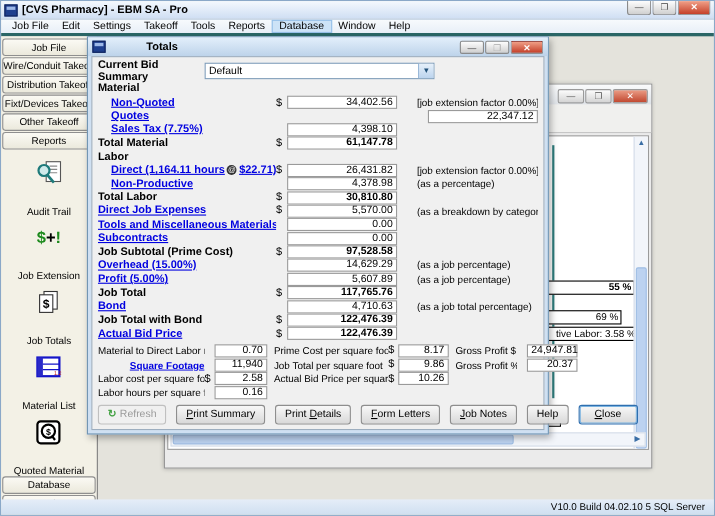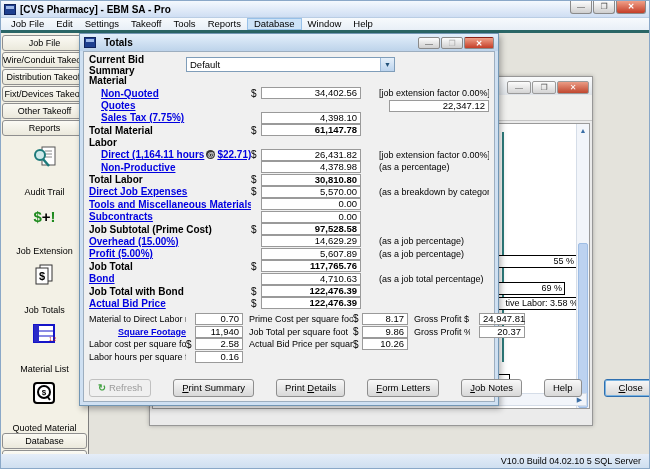--- a/index.html
+++ b/index.html
@@ -47,21 +47,21 @@
   #bg-vscroll .thumb { position:absolute; left:1px; right:1px; top:42%; bottom:0; background:#bcd2f0; border:1px solid #9ebde4; border-radius:2px; }
   #bg-hscroll { position:absolute; left:2px; right:2px; bottom:2px; height:13px; background:#f2f5fa; border:1px solid #d5dde8; }
   #bg-hscroll .thumb { position:absolute; left:1px; top:1px; bottom:1px; width:72%; background:#bcd2f0; border:1px solid #9ebde4; border-radius:2px; }
   #bg-hscroll .arrow { position:absolute; right:0; top:0; width:13px; height:11px; text-align:center; font-size:7px; color:#3a6ea5; line-height:11px; }
   .teal-line { position:absolute; left:349px; top:8px; width:2px; height:230px; background:#2e7d7d; }
   .frag-box { position:absolute; background:#fff; border:1px solid #000; height:13px; font-size:9px; line-height:11px; padding:0 2px; white-space:nowrap; overflow:hidden; }
   .frag-empty { position:absolute; background:#fff; border:1px solid #000; }
 
   
   #dialog { position:absolute; left:78px; top:32px; width:420px; background:#cfe0f2; border:1px solid #7296b4; box-shadow:2px 3px 6px rgba(0,0,0,.3); z-index:5; padding:0 3px 3px 3px; }
-  #dlg-title { height:17px; display:flex; align-items:center; background:linear-gradient(#e3effb,#bdd3ea); margin:0 -3px; padding:0 4px; }
+  #dlg-title { height:17px; display:flex; align-items:center; background:linear-gradient(#e3effb,#bdd3ea); margin:0 -3px; padding:0 4px;gap:29px; }
   #dlg-title .t { font-weight:bold; font-size:10px; margin-left:4px; }
   #dlg-body { background:#f0f0f0; border:1px solid #9daebf; padding:4px 5px 4px 5px; }
 
   .combo-row { display:flex; align-items:center; height:17px; margin-bottom:2px; }
   .combo-row .lbl { font-weight:bold; width:97px; }
   .combo { position:relative; height:15px; background:#fff; border:1px solid #7f9db9; font-size:9.5px; line-height:13px; padding:0 16px 0 3px; }
   .combo .arrow { position:absolute; right:0; top:0; bottom:0; width:14px; background:linear-gradient(#e6f0fa,#bcd4ee); border-left:1px solid #9ab8d8; color:#23527a; font-size:7px; text-align:center; line-height:13px; }
   #bid-combo { width:209px; }
 
   .sec-header { height:12px; font-weight:bold; line-height:12px; }
@@ -81,21 +81,21 @@
   #stats { margin-top:3px; }
   .srow { display:flex; align-items:center; height:12.6px; }
   .scell { display:flex; align-items:center; }
   .scell .slab { font-size:9px; white-space:nowrap; overflow:hidden; }
   .sbox { height:12px; background:#fff; border:1px solid #9a9a9a; text-align:right; padding:0 3px; font-size:9.5px; line-height:10px; }
   .c1 .slab { width:97px; } .c1 .sbox { width:48px; }
   .c2 { margin-left:6px; } .c2 .slab { width:104px; } .c2 .sbox { width:46px; }
   .c3 { margin-left:6px; } .c3 .slab { width:56px; } .c3 .sbox { width:46px; }
   .sdollar { width:9px; }
 
-  #dlg-buttons { display:flex; align-items:flex-end; margin-top:16px; gap:22px; }
+  #dlg-buttons { display:flex; align-items:flex-end; margin-top:5px; gap:9px; }
   .dbtn { height:18px; padding:0 8px; border:1px solid #8e8e8e; border-radius:3px; background:linear-gradient(#f8f8f8,#d8d8d8); font-size:9.5px; line-height:16px; white-space:nowrap; }
   .dbtn.disabled { color:#9a9a9a; border-color:#c0c0c0; background:none; }
   .dbtn.default { border:1px solid #2f6faf; box-shadow:0 0 0 1px #7ab3e0 inset; margin-left:auto; padding:0 14px; }
   .dbtn .ref-ico { color:#44a244; font-weight:bold; margin-right:3px; }
   .dbtn u { text-decoration:underline; }
 
   
   #statusbar { position:absolute; left:0; right:0; bottom:0; height:14px; background:linear-gradient(#e5edf8,#cfdff0); display:flex; align-items:center; justify-content:flex-end; padding-right:8px; font-size:9px; }
 </style>
 </head>
@@ -202,21 +202,21 @@
       <div id="bgwin">
         <div id="bgwin-title">
           <div class="bgbtn">—</div>
           <div class="bgbtn">❐</div>
           <div class="bgbtn close">✕</div>
         </div>
         <div id="bgwin-toolbar"></div>
         <div id="bgwin-content">
           <div class="teal-line"></div>
           <div id="bg-frags">
-              <div class="frag-box" style="left: 324px; top: 131px; width: 100px; text-align: right;">55 %</div>
+              <div class="frag-box" style="left: 324px; top: 131px; width: 100px; text-align: right; font-weight: bold;">55 %</div>
               <div class="frag-box" style="left: 326px; top: 158px; width: 86px; text-align: right;">69 %</div>
               <div class="frag-box" style="left: 294px; top: 173px; width: 134px; text-align: right;">tive Labor: 3.58 %</div>
             </div>
           <div class="frag-empty" style="left:345px; top:250px; width:12px; height:14px;"></div>
           <div id="bg-vscroll">
             <div class="arrow">▲</div>
             <div class="thumb"></div>
           </div>
           <div id="bg-hscroll">
             <div class="thumb"></div>

